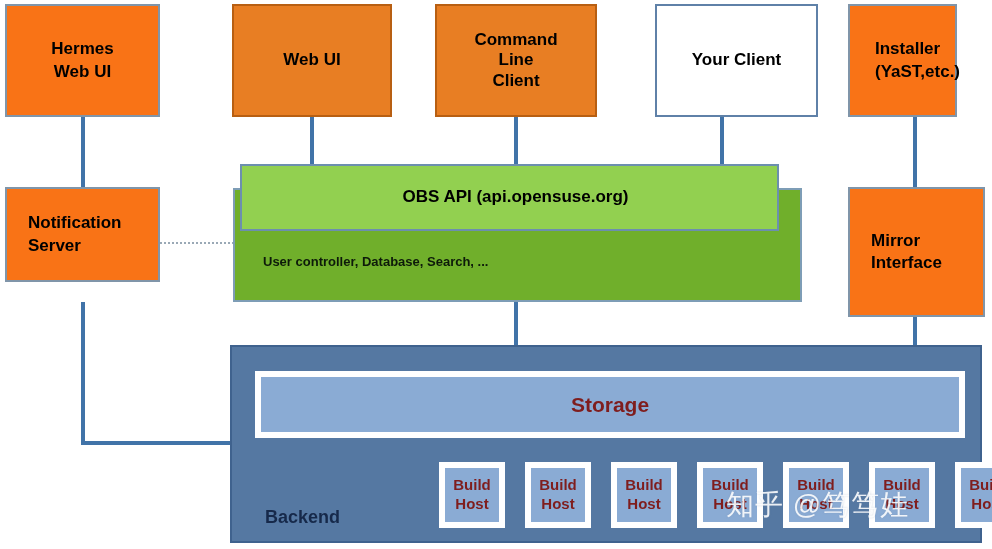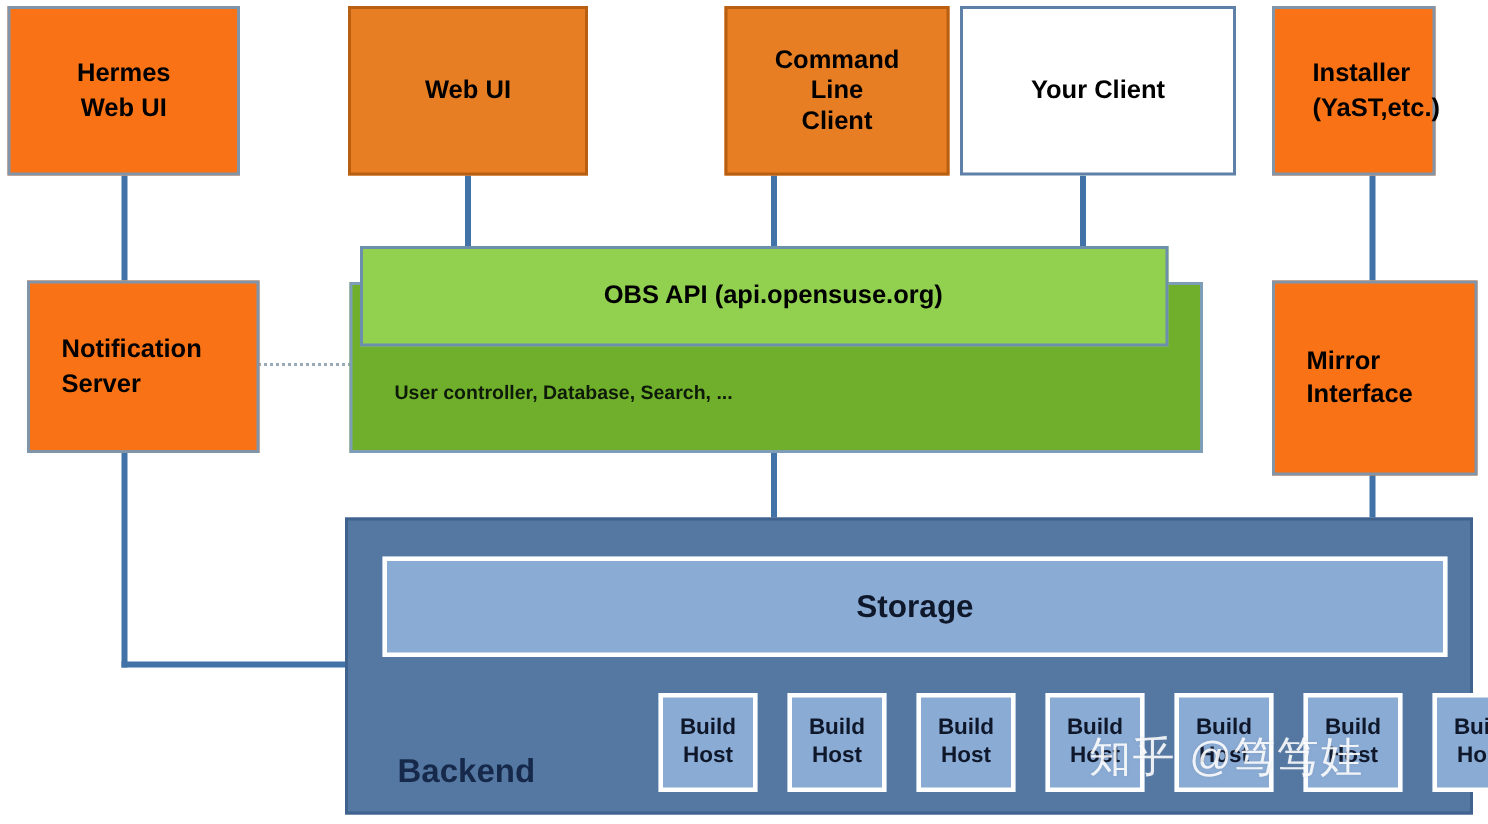--- a/index.html
+++ b/index.html
@@ -15,30 +15,30 @@
   }
   .node.left { justify-content:flex-start; text-align:left; }
 
   .gray   { background:#f97316; border:2px solid #8095a9; }
   .orange { background:#e87e23; border:2px solid #b85f12; }
   .whitebox { background:#ffffff; border:2px solid #5f81a8; }
   .green-dark  { background:#70af2b; border:2px solid #7e9db6; z-index:2; }
   .green-light { background:#92d050; border:2px solid #6c8fae; z-index:3; }
 
   .backend-box { background:#5578a2; border:2px solid #3f628e; z-index:1; }
-  .inner-blue  { background:#8aabd4; border:3px solid #ffffff; color:#0f172a; }
+  .inner-blue  { background:#8aabd4; border:6px solid #ffffff; color:#7f1d1d; }
 
   .storage-box { position:absolute; left:23px; top:24px; width:710px; height:67px;
                  box-sizing:border-box; display:flex; align-items:center; justify-content:center;
                  font-size:21px; font-weight:bold; }
   .hosts-row { position:absolute; left:207px; top:115px; display:flex; gap:20px; }
   .host { width:66px; height:66px; box-sizing:border-box; display:flex; align-items:center;
           justify-content:center; font-size:15px; font-weight:bold; text-align:center;
           white-space:pre-line; line-height:1.25; }
-  .backend-label { position:absolute; left:33px; bottom:12px; font-size:22px; font-weight:bold;
+  .backend-label { position:absolute; left:33px; bottom:12px; font-size:18px; font-weight:bold;
                    color:#16294a; }
 
   .frontend-text { position:absolute; left:28px; top:64px; font-size:13px; font-weight:bold;
                    color:#0d1a0a; white-space:nowrap; }
 
   .vline { position:absolute; width:4px; background:#4173a8; z-index:0; }
   .hline { position:absolute; height:4px; background:#4173a8; z-index:0; }
   .dotline { position:absolute; height:0; border-top:2px dotted #9aa9b6; z-index:0; }
 
   .watermark { position:absolute; left:726px; top:486px; font-size:28px;
@@ -57,28 +57,28 @@
   <div class="vline" style="left:913px; top:117px; height:70px;"></div>
   <div class="vline" style="left:514px; top:302px; height:43px;"></div>
   <div class="vline" style="left:913px; top:302px; height:43px;"></div>
   <div class="vline" style="left:81px;  top:302px; height:143px;"></div>
   <div class="hline" style="left:81px;  top:441px; width:150px;"></div>
   <div class="dotline" style="left:160px; top:242px; width:74px;"></div>
 
   <div class="node gray" style="left:5px; top:4px; width:155px; height:113px;">Hermes
 Web UI</div>
   <div class="node orange" style="left:232px; top:4px; width:160px; height:113px;">Web UI</div>
-  <div class="node orange" style="left:435px; top:4px; width:150px; height:113px; line-height:1.2;margin-left:48px;">Command
+  <div class="node orange" style="left:435px; top:4px; width:162px; height:113px; line-height:1.2;">Command
 Line
 Client</div>
-  <div class="node whitebox" style="left:640px; top:4px; width:184px; height:113px;">Your Client</div>
+  <div class="node whitebox" style="left:655px; top:4px; width:163px; height:113px;">Your Client</div>
   <div class="node gray left" style="left:848px; top:4px; width:109px; height:113px; padding-left:25px;">Installer
 (YaST,etc.)</div>
 
-  <div class="node gray left" style="left:18px; top:187px; width:155px; height:115px; padding-left:21px;">Notification
+  <div class="node gray left" style="left:5px; top:187px; width:155px; height:95px; padding-left:21px;">Notification
 Server</div>
 
   <div class="node green-dark" style="left:233px; top:188px; width:569px; height:114px;">
     <span class="frontend-text">User controller, Database, Search, ...</span>
   </div>
   <div class="node green-light" style="left:240px; top:164px; width:539px; height:67px;padding-left:12px;">OBS API (api.opensuse.org)</div>
 
   <div class="node gray left" style="left:848px; top:187px; width:137px; height:130px; padding-left:21px;">Mirror
 Interface</div>
 

